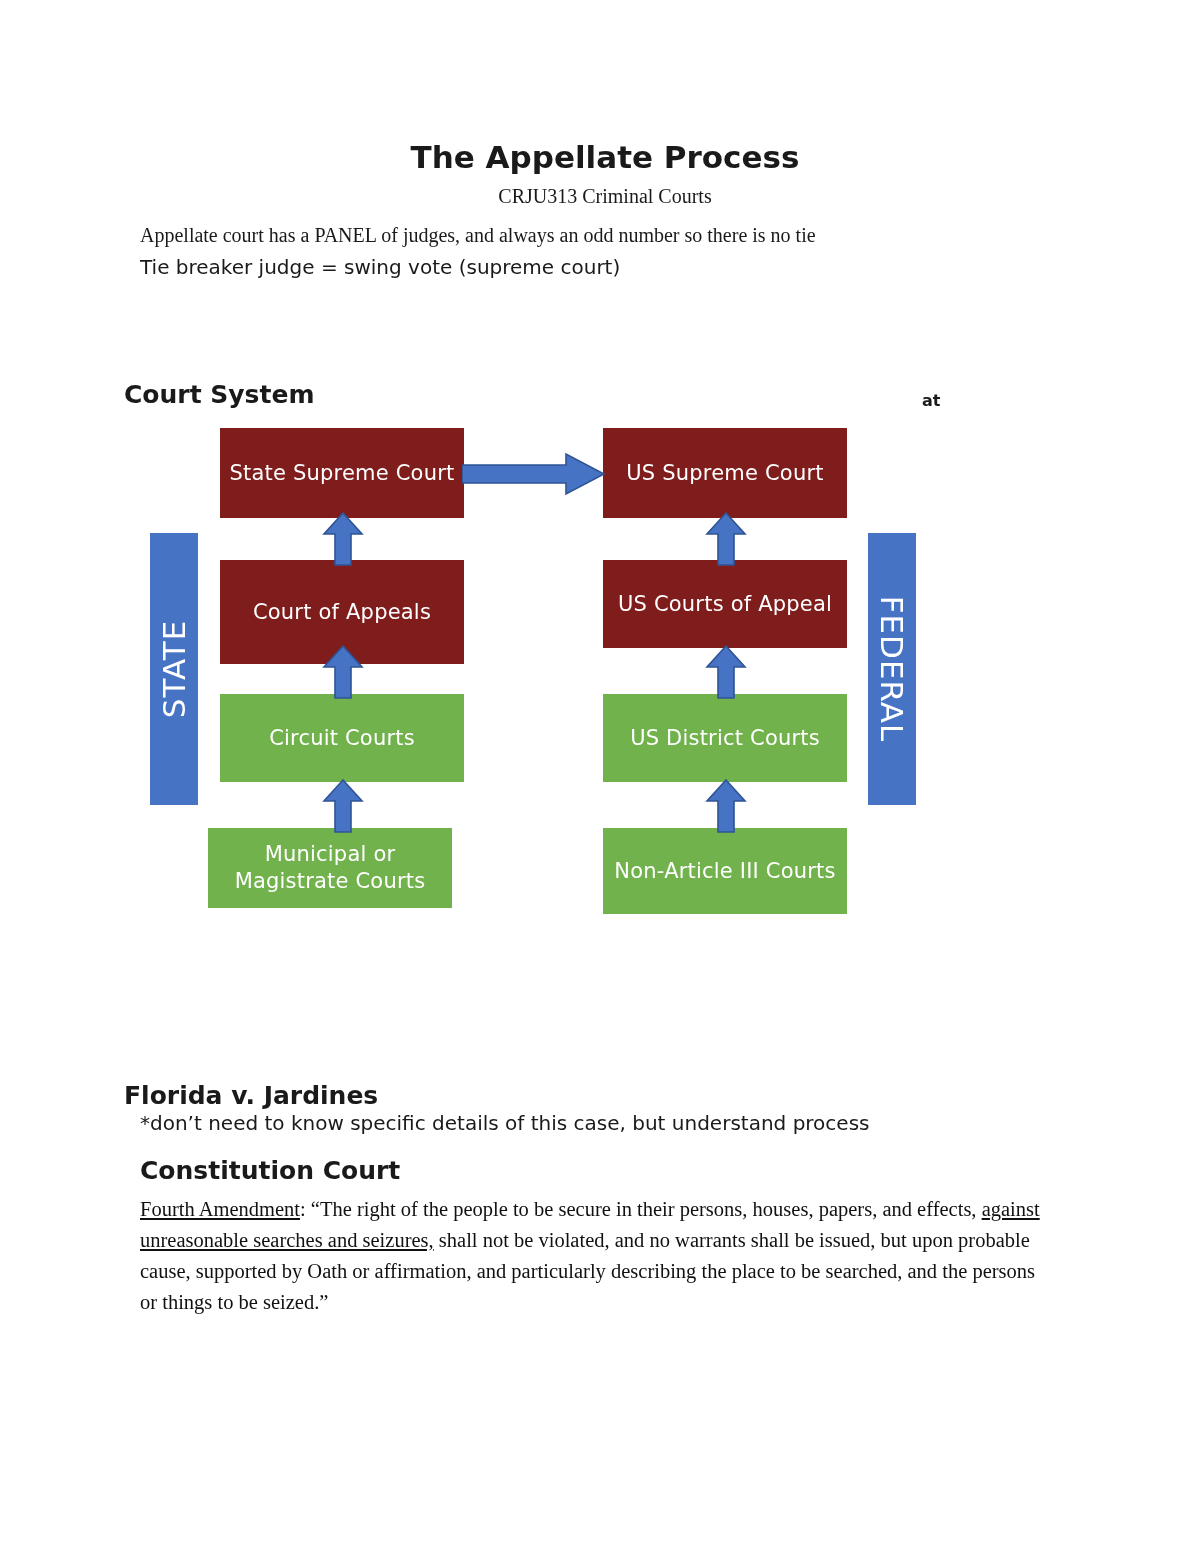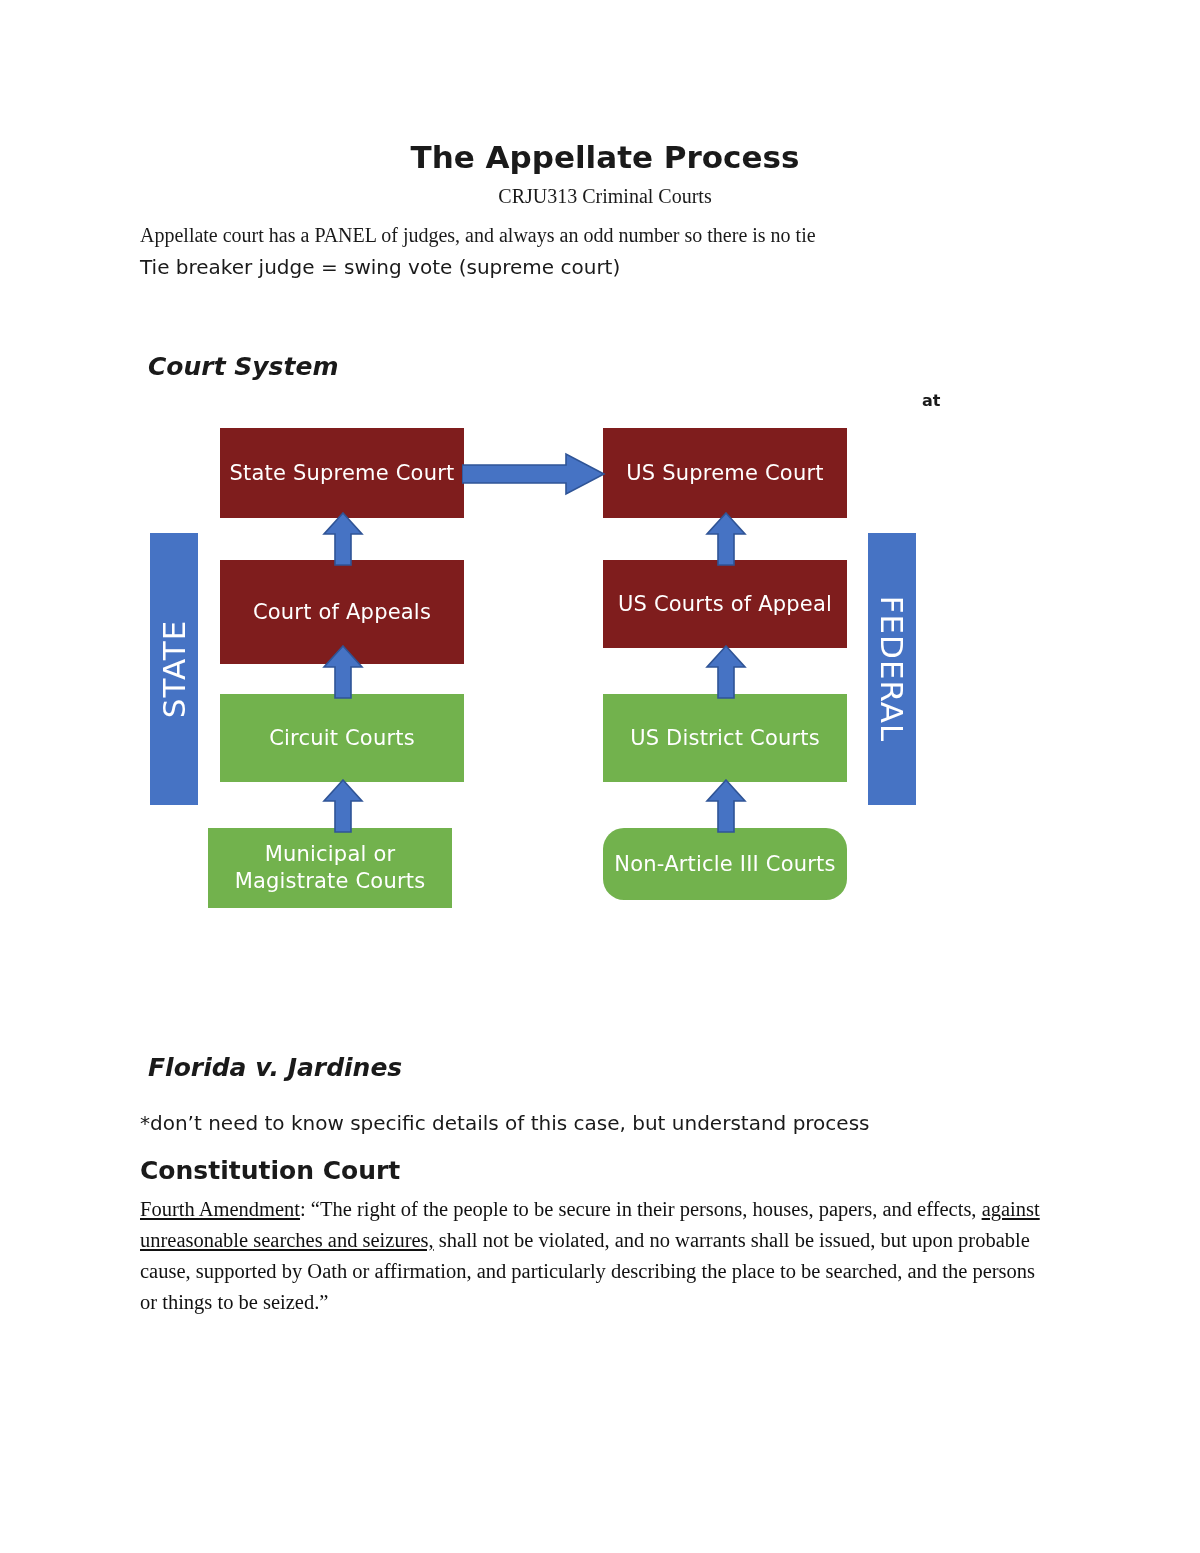--- a/index.html
+++ b/index.html
@@ -52,25 +52,25 @@
     font-size: 20px;
     line-height: 26px;
     white-space: nowrap;
   }
   .line-1 { top: 222px; font-family: Liberation Serif, serif; }
   .line-2 { top: 254px; }
   .line-3 { top: 290px; }
 
   .heading-italic {
     position: absolute;
-    left: 148px;
+    left: 124px;
     font-size: 25px;
     font-weight: bold;
-    font-style: italic;
     line-height: 30px;
+    margin-top: 28px;
   }
   .heading-plain {
     position: absolute;
     left: 140px;
     font-size: 25px;
     font-weight: bold;
     line-height: 30px;
   }
   #h-court-system { top: 352px; }
   #h-florida      { top: 1053px; }
@@ -185,21 +185,21 @@
     <div class="node blue" style="left:603px; top:428px; width:244px; height:90px;">US Supreme Court</div>
 
     <div class="node blue" style="left:220px; top:560px; width:244px; height:104px;">Court of Appeals</div>
     <div class="node blue" style="left:603px; top:560px; width:244px; height:88px;">US Courts of Appeal</div>
 
     <div class="node green" style="left:220px; top:694px; width:244px; height:88px;">Circuit Courts</div>
     <div class="node green" style="left:603px; top:694px; width:244px; height:88px;">US District Courts</div>
 
     <div class="node green" style="left:208px; top:828px; width:244px; height:80px; white-space:pre-line;">Municipal or
 Magistrate Courts</div>
-    <div class="node green" style="left:603px; top:828px; width:244px; height:72px;border-radius:21px;">Non-Article III Courts</div>
+    <div class="node green" style="left:603px; top:828px; width:244px; height:86px;">Non-Article III Courts</div>
 
     <div class="arrow" style="left:462px; top:452px;">
       <svg width="144" height="44" viewBox="0 0 144 44">
         <polygon points="0,13 104,13 104,2 142,22 104,42 104,31 0,31" fill="#4673C4" stroke="#2F5496" stroke-width="1.6"></polygon>
       </svg>
     </div>
 
     <div class="arrow" style="left:322px; top:512px;">
       <svg width="42" height="54" viewBox="0 0 42 54">
         <polygon points="21,1 40,22 29,22 29,53 13,53 13,22 2,22" fill="#4673C4" stroke="#2F5496" stroke-width="1.6"></polygon>

